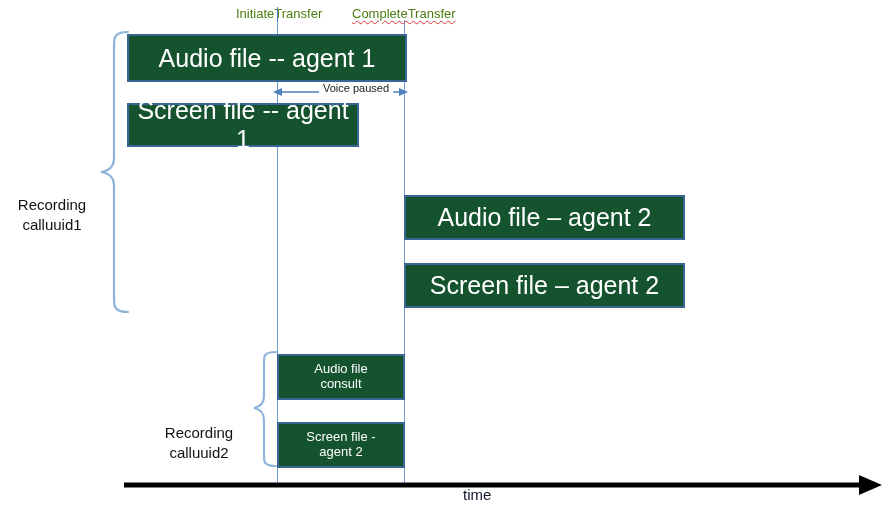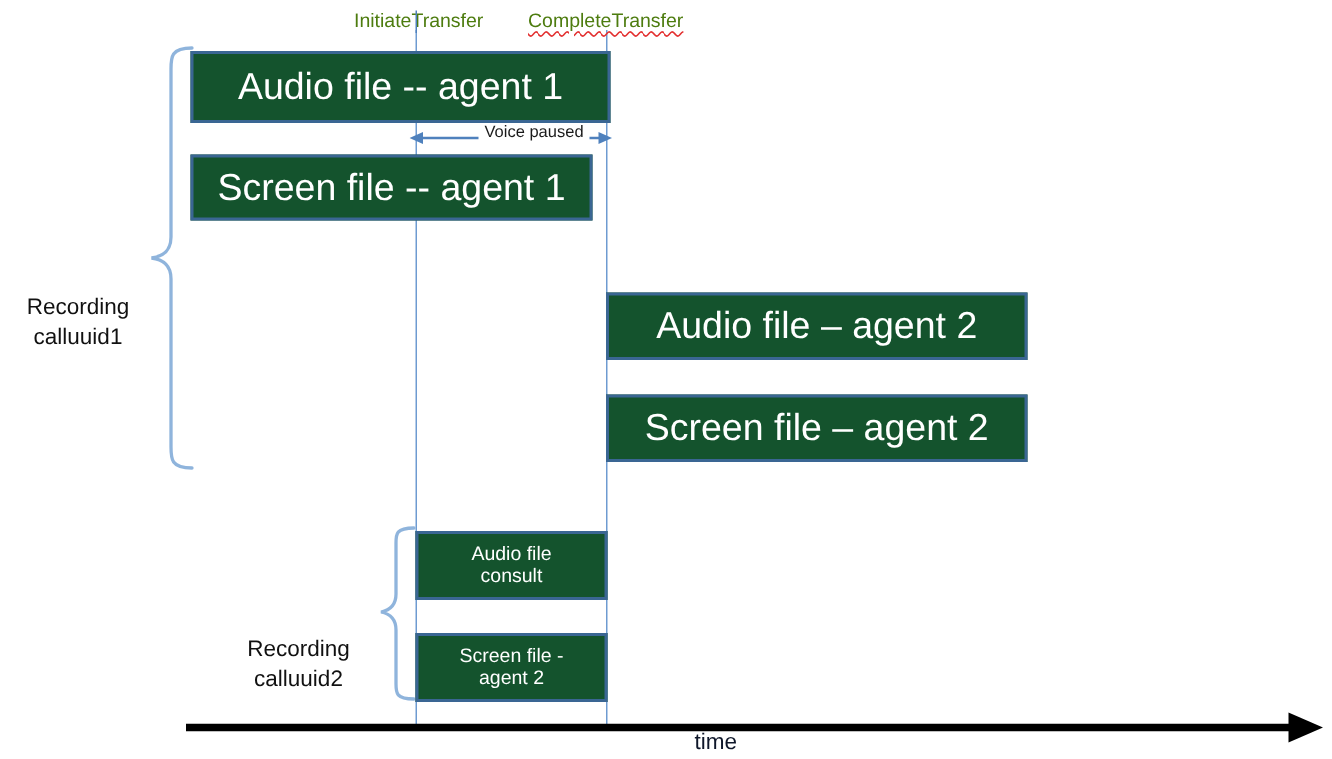--- a/index.html
+++ b/index.html
@@ -81,21 +81,21 @@
   <svg class="brace" style="left:98px;top:30px;" width="34" height="284" viewBox="0 0 34 284">
     <path d="M30 2 C16 2 16 8 16 16 L16 128 C16 138 10 141 3 142 C10 143 16 146 16 156 L16 268 C16 276 16 282 30 282" fill="none" stroke="#8FB4DC" stroke-width="2.2" stroke-linecap="round"></path>
   </svg>
   <div class="group-label" style="left:6px;top:155px;width:92px;">
     <span>Recording</span><br>
     <span>calluuid1</span>
   </div>
 
   <div class="bar big" style="left:127px;top:34px;width:280px;height:48px;">Audio file -- agent 1</div>
 
-  <div class="bar big" style="left:127px;top:103px;width:268px;height:44px;">Screen file -- agent 1</div>
+  <div class="bar big" style="left:127px;top:103px;width:232px;height:44px;">Screen file -- agent 1</div>
 
   <div class="vp-wrap" style="left:273px;top:84px;width:135px;height:16px;">
     <svg width="135" height="16" viewBox="0 0 135 16">
       <line x1="6" y1="8" x2="129" y2="8" stroke="#4F81BD" stroke-width="1.6"></line>
       <polygon points="0,8 9,4 9,12" fill="#4F81BD"></polygon>
       <polygon points="135,8 126,4 126,12" fill="#4F81BD"></polygon>
     </svg>
     <div class="vp-text" style="left:28px;top:-2px;margin-left:18px;">Voice paused</div>
   </div>
 

